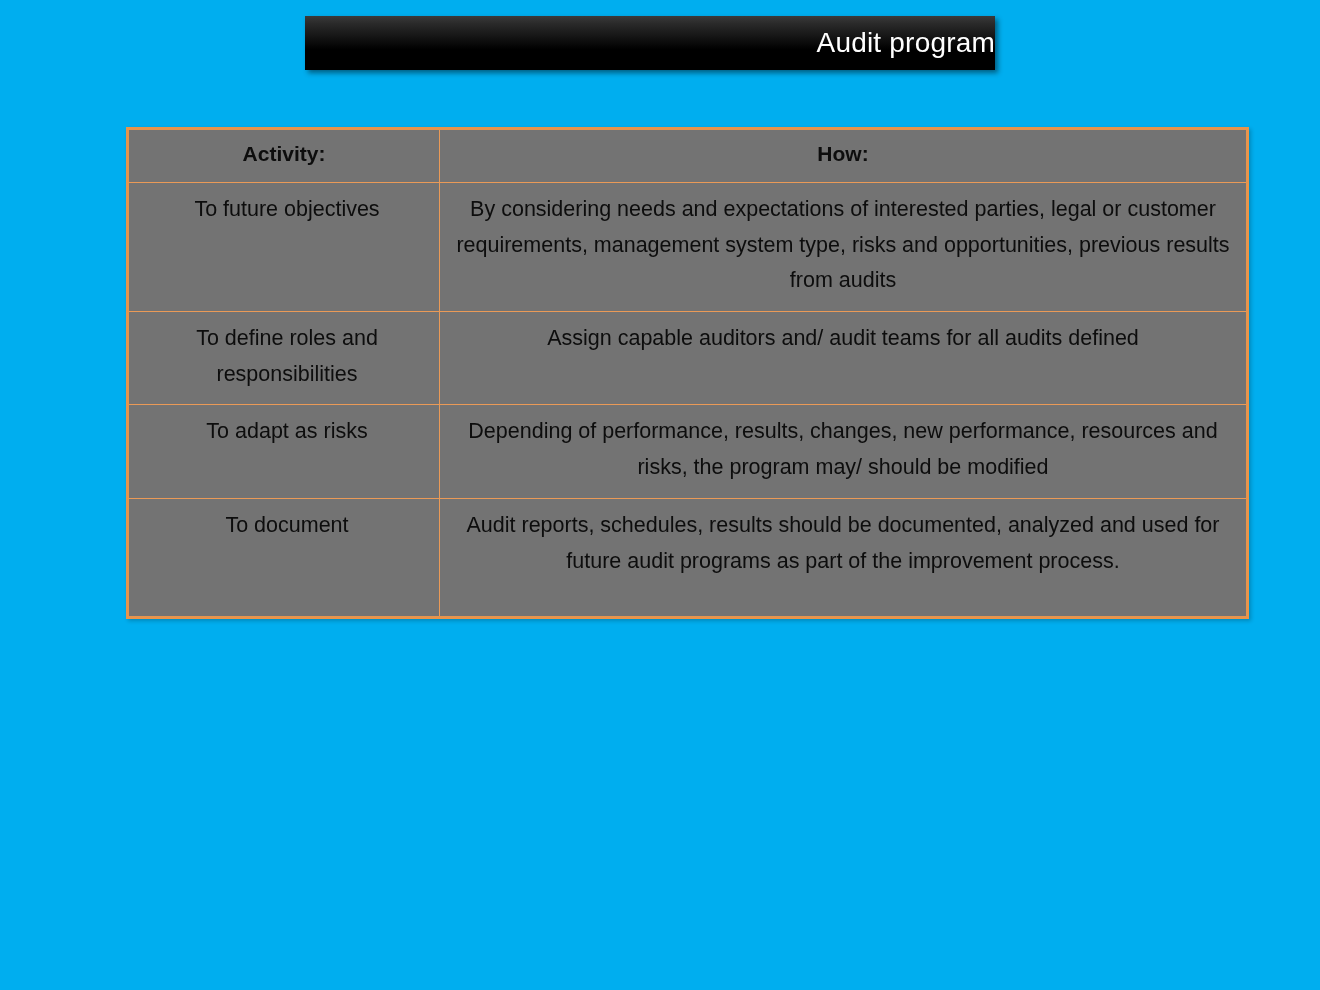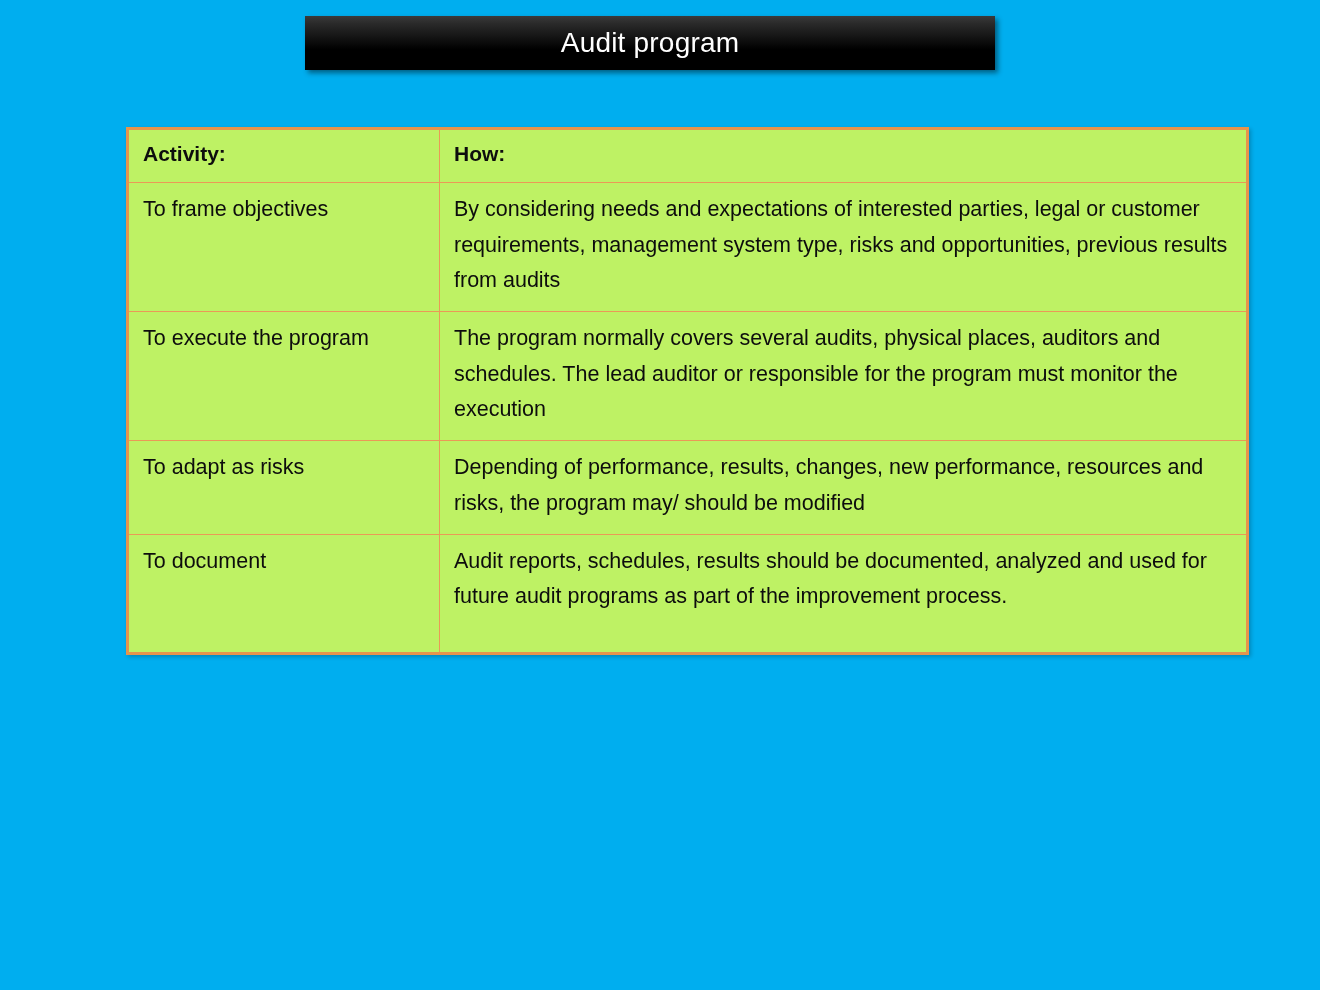--- a/index.html
+++ b/index.html
@@ -24,21 +24,21 @@
     height: 54px;
     background: linear-gradient(to bottom,
                 #3a3a3a 0%,
                 #2a2a2a 14%,
                 #151515 38%,
                 #000000 62%,
                 #000000 100%);
     box-shadow: 3px 3px 5px rgba(0,0,0,0.45);
     display: flex;
     align-items: center;
-    justify-content: center;
+    justify-content: flex-end;
   }
   .title-text {
     color: #ffffff;
     font-size: 28px;
     line-height: 1;
     letter-spacing: 0.2px;
     font-weight: 400;
     white-space: nowrap;
   }
 
@@ -56,24 +56,24 @@
     background: #f1f0ee;
     border: 3px solid #e7944c;
     box-shadow: 2px 2px 4px rgba(0,0,0,0.22);
   }
   table.audit-table col.c-activity { width: 312px; }
   table.audit-table col.c-how      { width: 808px; }
 
   table.audit-table th,
   table.audit-table td {
     border: 1px solid #ea9a57;
-    background: #bef264;
+    background: #737373;
     vertical-align: top;
     padding: 9px 14px 12px 14px;
-    text-align: left;
+    text-align: center;
     color: #0d0d0d;
   }
 
   table.audit-table thead th {
     font-size: 21px;
     font-weight: bold;
     padding-top: 12px;
     padding-bottom: 14px;
     height: 26px;
   }
@@ -114,26 +114,26 @@
       <col class="c-how">
     </colgroup>
     <thead>
       <tr>
         <th>Activity:</th>
         <th>How:</th>
       </tr>
     </thead>
     <tbody>
       <tr data-row="0">
-        <td class="activity-cell">To frame objectives</td>
+        <td class="activity-cell">To future objectives</td>
         <td class="how-cell">By considering needs and expectations of interested parties, legal or customer requirements, management system type, risks and opportunities, previous results from audits</td>
       </tr>
-      <tr data-row="5">
-        <td class="activity-cell">To execute the program</td>
-        <td class="how-cell">The program normally covers several audits, physical places, auditors and schedules. The lead auditor or responsible for the program must monitor the execution</td>
+      <tr data-row="2">
+        <td class="activity-cell">To define roles and responsibilities</td>
+        <td class="how-cell">Assign capable auditors and/ audit teams for all audits defined</td>
       </tr>
       <tr data-row="6">
         <td class="activity-cell">To adapt as risks</td>
         <td class="how-cell">Depending of performance, results, changes, new performance, resources and risks, the program may/ should be modified</td>
       </tr>
       <tr data-row="7">
         <td class="activity-cell">To document</td>
         <td class="how-cell">Audit reports, schedules, results should be documented, analyzed and used for future audit programs as part of the improvement process.</td>
       </tr>
     </tbody>

